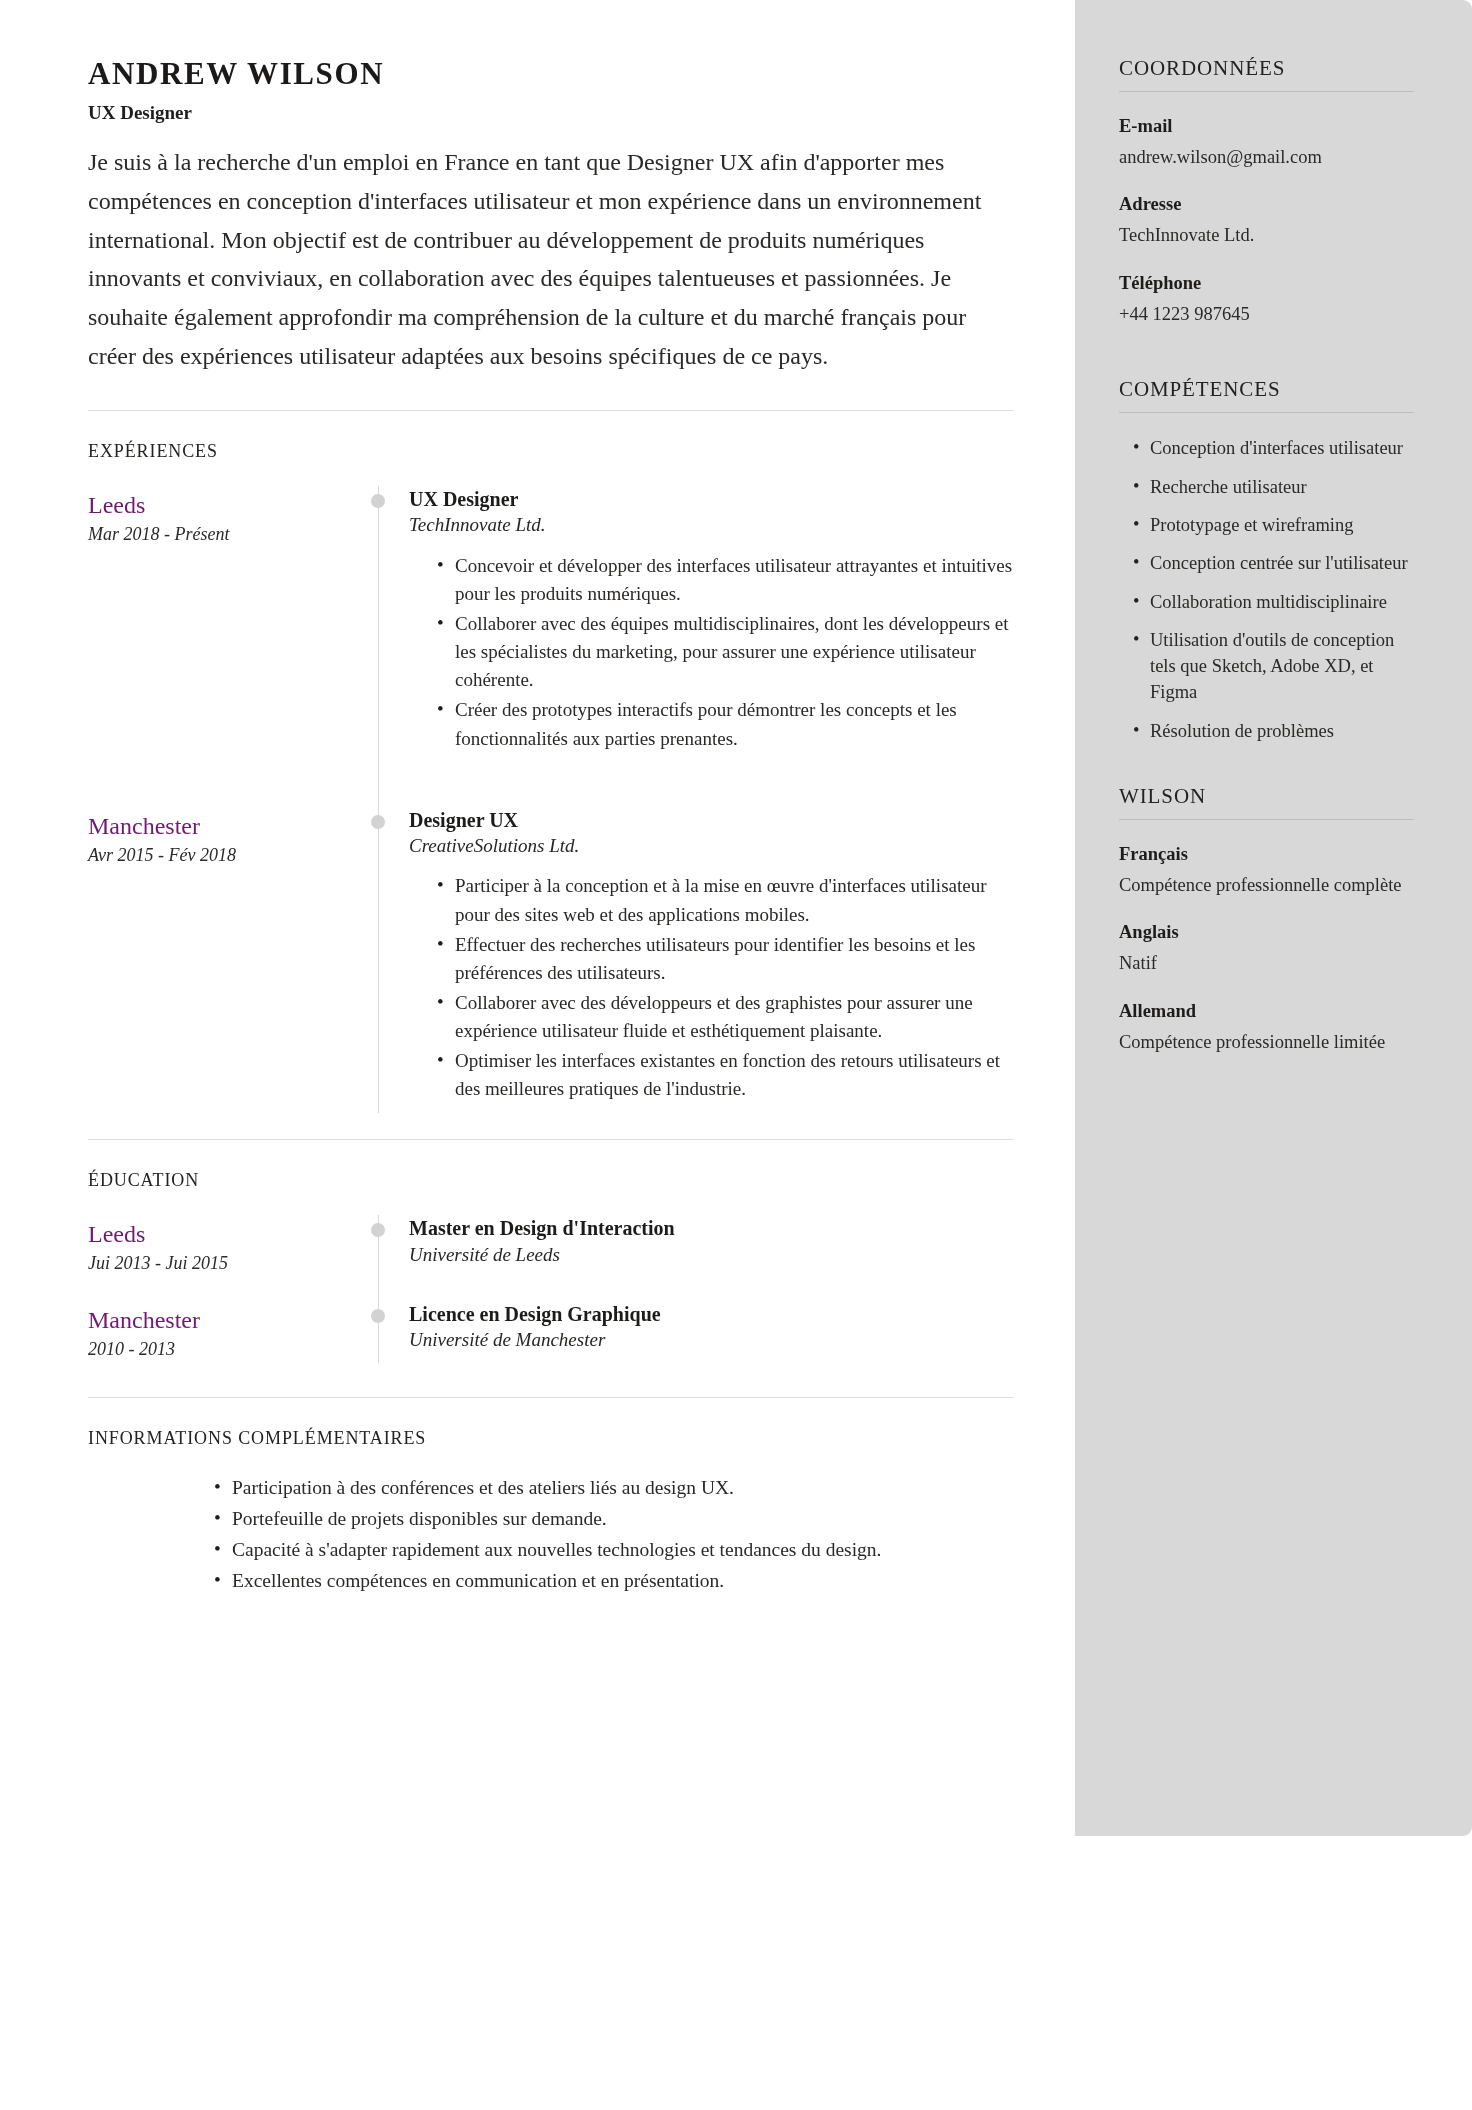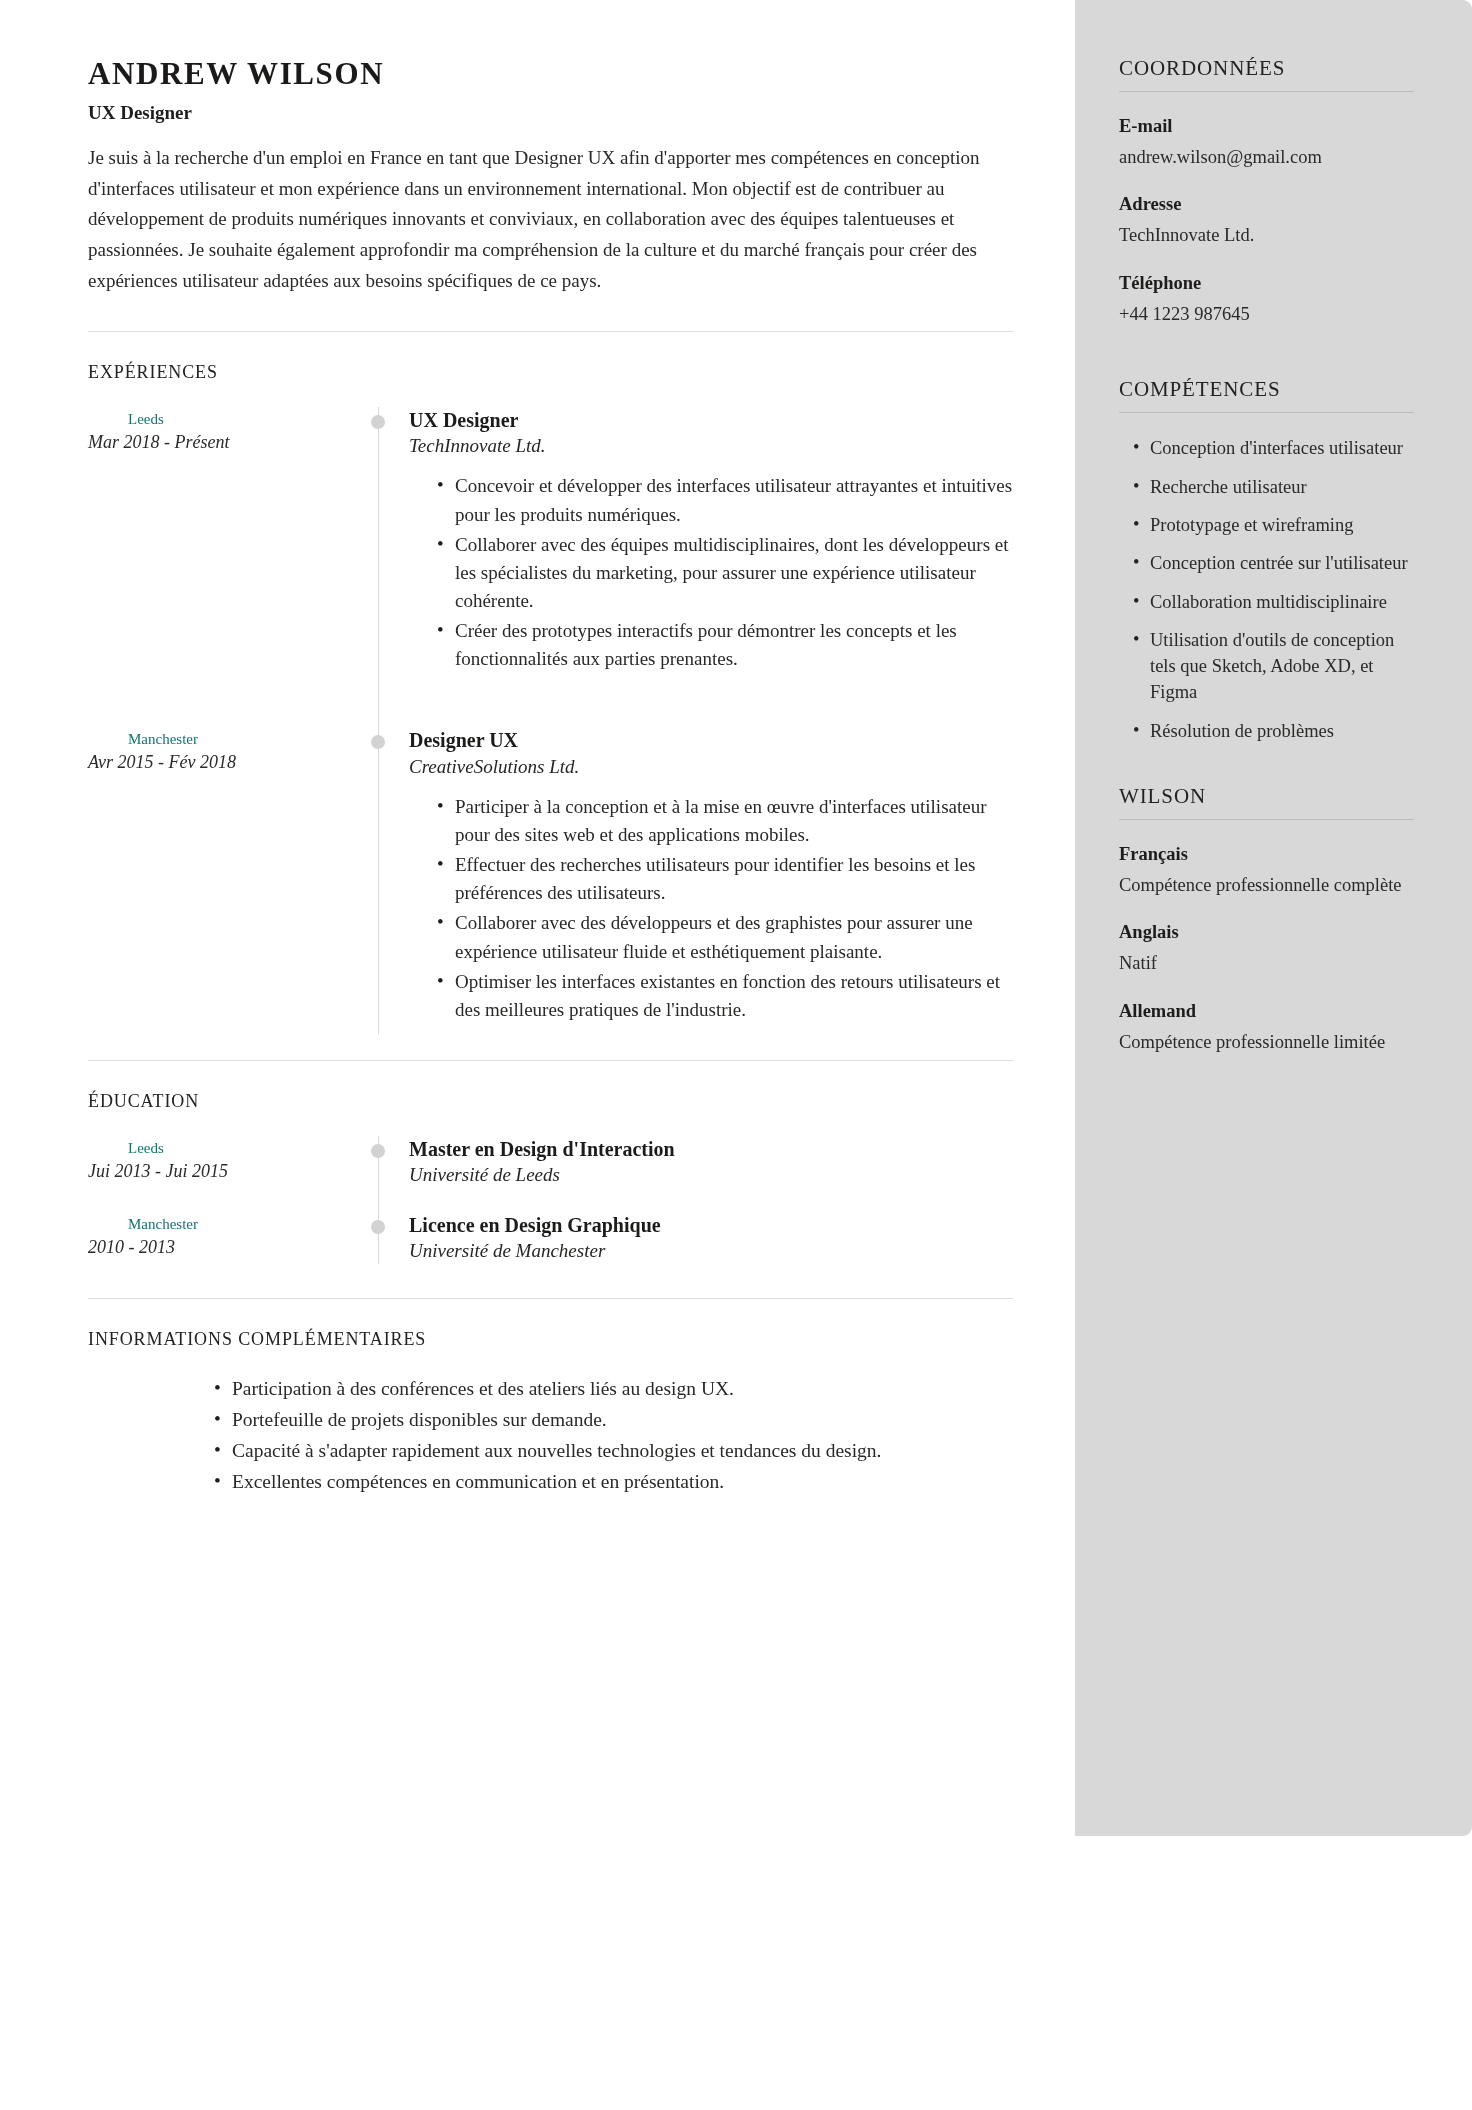--- a/index.html
+++ b/index.html
@@ -41,21 +41,21 @@
     color: #1b1a19;
   }
   .job-title {
     font-size: 19px;
     font-weight: bold;
     line-height: 1.2;
     margin: 0 0 18px 0;
     color: #1f1e1d;
   }
   .summary {
-    font-size: 19px;
+    font-size: 24px;
     line-height: 1.62;
     margin: 0 0 34px 0;
     color: #2a2927;
     max-width: 900px;
   }
 
   .rule {
     border: 0;
     border-top: 1px solid #dedede;
     margin: 0 0 30px 0;
@@ -73,24 +73,23 @@
   .entry {
     display: grid;
     grid-template-columns: 290px 1px 1fr;
     column-gap: 0;
   }
   .entry-meta {
     padding-right: 24px;
     padding-top: 2px;
   }
   .meta-place {
-    font-size: 15px;
+    font-size: 24px;
     line-height: 1.42;
-    color: #0f766e;
-    margin-left: 40px;
+    color: #701a75;
   }
   .meta-dates {
     font-size: 18px;
     font-style: italic;
     line-height: 1.42;
     color: #2b2a28;
   }
   .entry-line {
     position: relative;
     background: #d8d8d8;

